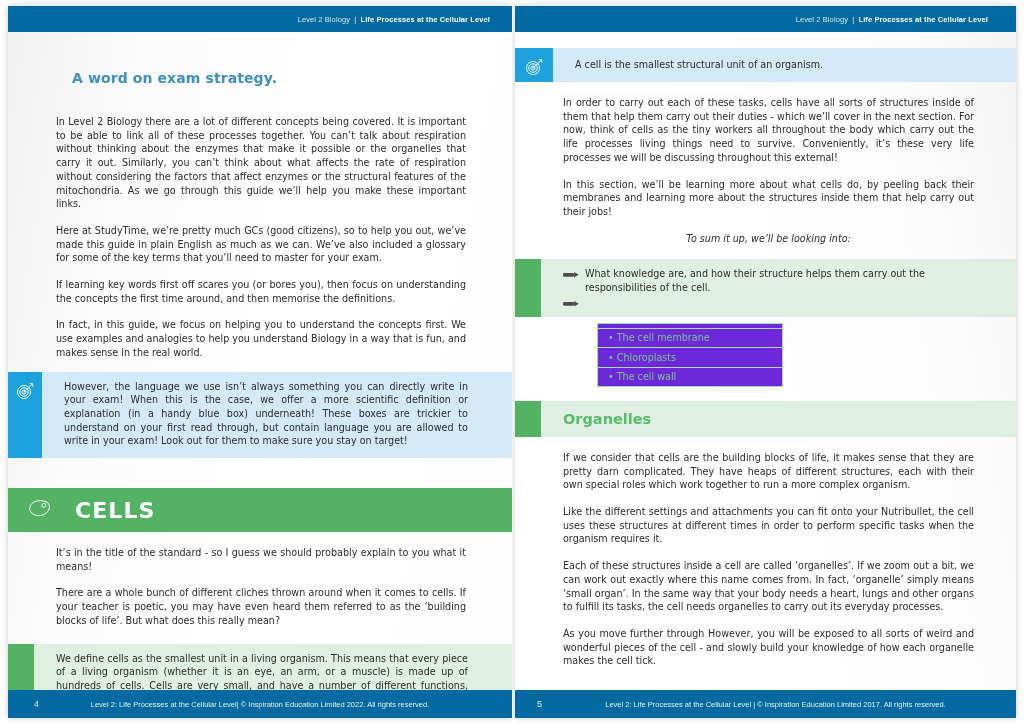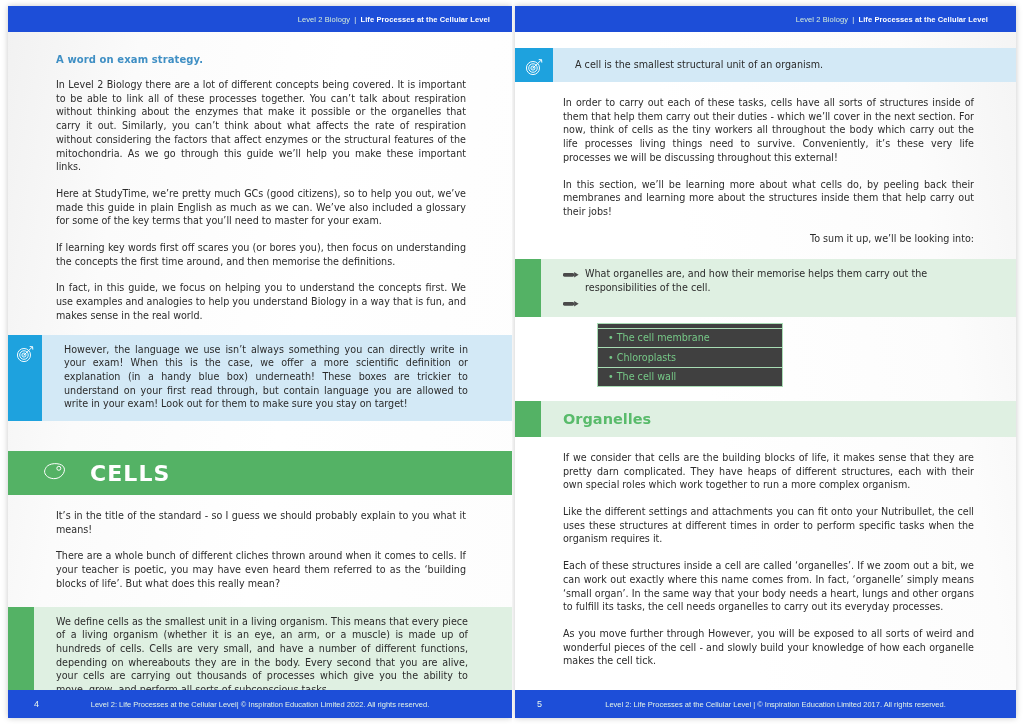--- a/index.html
+++ b/index.html
@@ -43,21 +43,21 @@
     pointer-events: none;
   }
   .page-right .paper-sheen {
     background: linear-gradient(260deg,#f4f4f4 0%, #fcfcfc 20%, #ffffff 60%, #ffffff 100%);
   }
 
   
   .bar {
     position: absolute;
     left: 0; right: 0;
-    background: #1d4ed8;
+    background: #0369a1;
     color: #ffffff;
     height: 26px;
     display: flex;
     align-items: center;
   }
   .bar-top { top: 0; }
   .bar-bottom { bottom: 0; height: 28px; }
 
   .bar-top .hdr {
     margin-left: auto;
@@ -103,35 +103,35 @@
     text-align: justify;
     margin: 0;
   }
   .pad { padding-left: 48px; padding-right: 46px; }
   .page-right .pad { padding-left: 48px; padding-right: 42px; }
   .gap { height: 13px; }
 
   
   h2.blue-title {
     font-family: "DejaVu Sans", sans-serif;
-    font-size: 10px;
+    font-size: 14px;
     font-weight: bold;
     color: #3f8fc4;
-    margin: 0;
+    margin: 16px;
     padding: 0;
     letter-spacing: .1px;
   }
 
   
   .section-banner {
     background: #54b265;
     height: 44px;
     display: flex;
     align-items: center;
-    padding-left: 34px;
+    padding-left: 19px;
     color: #ffffff;
   }
   .section-banner .title {
     font-family: "DejaVu Sans", sans-serif;
     font-size: 22px;
     font-weight: bold;
     letter-spacing: 1.1px;
     margin-left: 22px;
   }
 
@@ -202,21 +202,21 @@
   }
   .subtable td {
     font-family: "DejaVu Sans", sans-serif;
     font-size: 9.6px;
     line-height: 13.4px;
     color: #76c887;
     border: 1px solid #a8dcb4;
     border-left-color: #a8dcb4;
     border-right-color: #a8dcb4;
     padding: 2.5px 4px 2.5px 10px;
-    background: #404040;
+    background: #6d28d9;
   }
   .subtable tr:first-child td { border-top: 1px solid #a8dcb4; }
   .subtable .spacer td {
     border-left: 1px solid #a8dcb4;
     border-right: 1px solid #a8dcb4;
     border-top: none; border-bottom: none;
     height: 5px; padding: 0;
   }
 </style>
 </head>
@@ -343,37 +343,37 @@
           </div>
         </div>
 
         <div style="height:14px"></div>
 
         <div class="pad">
           <p class="tx">In order to carry out each of these tasks, cells have all sorts of structures inside of them that help them carry out their duties - which we’ll cover in the next section. For now, think of cells as the tiny workers all throughout the body which carry out the life processes living things need to survive. Conveniently, it’s these very life processes we will be discussing throughout this external!</p>
           <div class="gap"></div>
           <p class="tx">In this section, we’ll be learning more about what cells do, by peeling back their membranes and learning more about the structures inside them that help carry out their jobs!</p>
           <div class="gap"></div>
-          <p class="tx" style="text-align:right;">To sum it up, we’ll be looking into:</p>
+          <p class="tx" style="text-align:center;font-style:italic;">To sum it up, we’ll be looking into:</p>
         </div>
 
         <div style="height:14px"></div>
 
         <div class="callout callout-green">
           <div class="stub"></div>
           <div class="body" style="padding:8px 30px 8px 22px;">
             <ul class="bullets">
               <li>
                 <span class="marker">
                   <svg class="arrow-bullet" width="16" height="8" viewBox="0 0 18 9" fill="#4a4a4a">
                     <rect x="0" y="2.2" width="12.5" height="4.2" rx="1.6"></rect>
                     <path d="M12.5 1.2 L17.6 4.3 L12.5 7.4 Z"></path>
                   </svg>
                 </span>
-                <span>What organelles are, and how their memorise helps them carry out the responsibilities of the cell.</span>
+                <span>What knowledge are, and how their structure helps them carry out the responsibilities of the cell.</span>
               </li>
               <li>
                 <span class="marker">
                   <svg class="arrow-bullet" width="16" height="8" viewBox="0 0 18 9" fill="#4a4a4a">
                     <rect x="0" y="2.2" width="12.5" height="4.2" rx="1.6"></rect>
                     <path d="M12.5 1.2 L17.6 4.3 L12.5 7.4 Z"></path>
                   </svg>
                 </span>
               </li>
             </ul>

